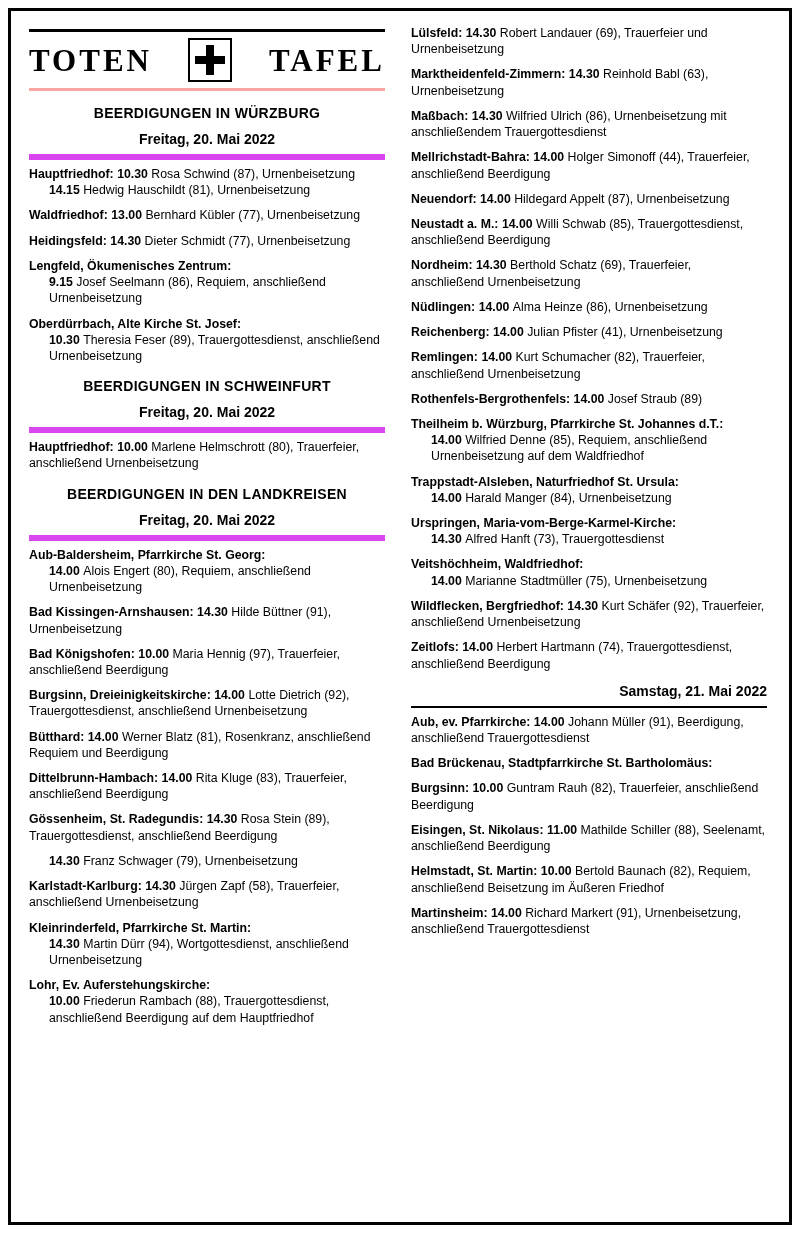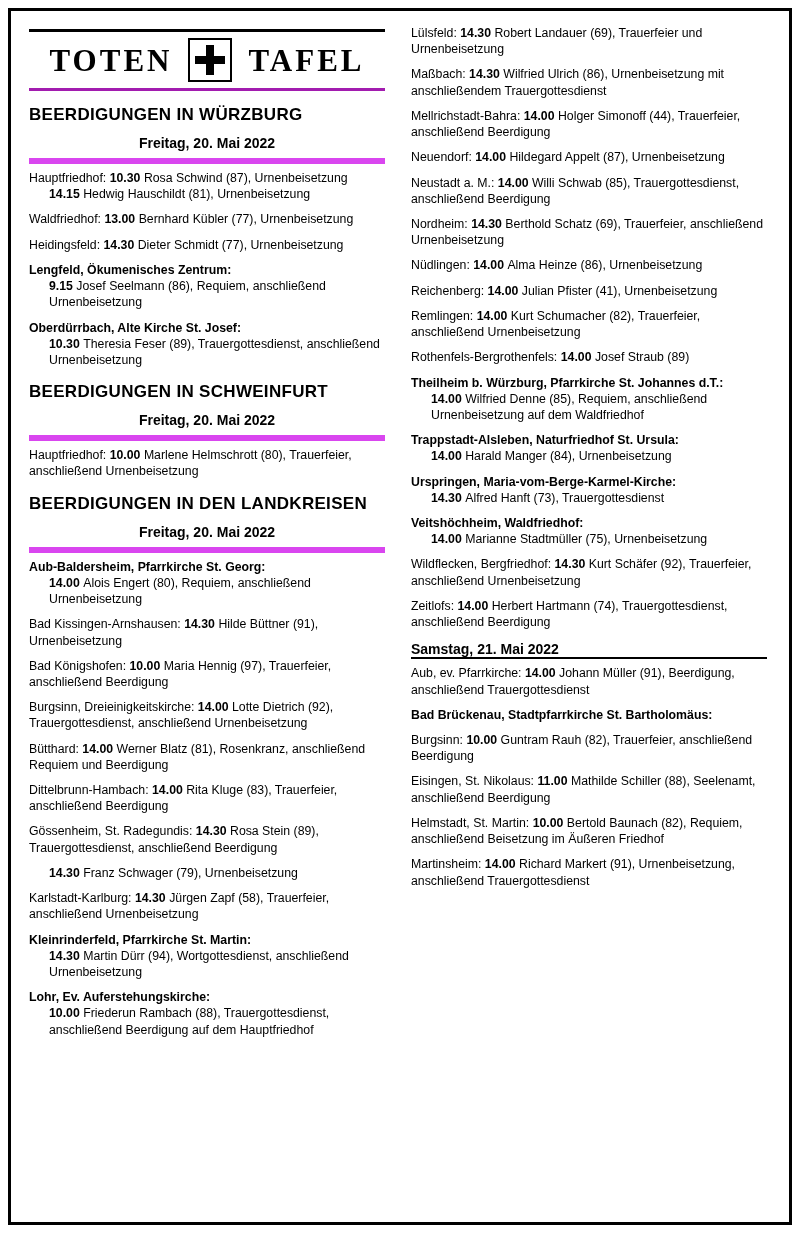--- a/index.html
+++ b/index.html
@@ -32,26 +32,26 @@
     height: 100%;
     box-sizing: border-box;
   }
   .col {
     width: 356px;
     box-sizing: border-box;
   }
   
   .masthead {
     border-top: 3px solid #000;
-    border-bottom: 3px solid #a21caf;
+    border-bottom: 3px solid #fca5a5;
     padding: 6px 0 6px 0;
     margin: 4px 0 0 0;
     display: flex;
     align-items: center;
-    justify-content: center;
+    justify-content: space-between;
     gap: 16px;
   }
   .mast-word {
     font-family: "Liberation Serif", serif;
     font-weight: bold;
     font-size: 31px;
     letter-spacing: 3px;
     line-height: 1;
   }
   .cross-box {
@@ -74,49 +74,51 @@
     position: absolute;
     top: 50%;
     left: 5px;
     height: 8px;
     width: 30px;
     background: #000;
     transform: translateY(-50%);
   }
   
   .section-title {
-    font-weight: bold;
-    font-size: 17px;
+    text-align: center;
+    font-weight: bold;
+    font-size: 14px;
     margin: 14px 0 2px 0;
     letter-spacing: 0.3px;
   }
   .section-date {
     text-align: center;
     font-weight: bold;
     font-size: 14px;
     margin: 10px 0 6px 0;
     padding-bottom: 7px;
     border-bottom: 6px solid #d946ef;
   }
   .date-only {
-    text-align: left;
+    text-align: right;
     font-weight: bold;
     font-size: 14px;
     margin: 8px 0 6px 0;
+    padding-bottom: 7px;
     border-bottom: 2px solid #000;
     padding-top: 2px;
   }
   .entry {
     font-size: 12.3px;
     line-height: 1.32;
     margin: 0 0 9px 0;
     text-align: left;
   }
   .entry .place {
-    font-weight: normal;
+    font-weight: bold;
   }
   .entry .time {
     font-weight: bold;
   }
   .hang {
     display: block;
   }
   .sub {
     display: block;
     padding-left: 20px;
@@ -199,20 +201,23 @@
           <div class="entry">
             <span class="hang"><b>Lohr, Ev. Auferstehungskirche:</b></span>
             <span class="sub"><span class="time">10.00 </span><span>Friederun Rambach (88), Trauergottesdienst, anschließend Beerdigung auf dem Hauptfriedhof</span></span>
           </div>
         </div>
       <div class="col" id="col-right">
           <div class="entry">
             <span class="hang"><span class="place">Lülsfeld: </span><span class="time">14.30 </span><span>Robert Landauer (69), Trauerfeier und Urnenbeisetzung</span></span>
           </div>
           <div class="entry">
+            <span class="hang"><span class="place">Marktheidenfeld-Zimmern: </span><span class="time">14.30 </span><span>Reinhold Babl (63), Urnenbeisetzung</span></span>
+          </div>
+          <div class="entry">
             <span class="hang"><span class="place">Maßbach: </span><span class="time">14.30 </span><span>Wilfried Ulrich (86), Urnenbeisetzung mit anschließendem Trauergottesdienst</span></span>
           </div>
           <div class="entry">
             <span class="hang"><span class="place">Mellrichstadt-Bahra: </span><span class="time">14.00 </span><span>Holger Simonoff (44), Trauerfeier, anschließend Beerdigung</span></span>
           </div>
           <div class="entry">
             <span class="hang"><span class="place">Neuendorf: </span><span class="time">14.00 </span><span>Hildegard Appelt (87), Urnenbeisetzung</span></span>
           </div>
           <div class="entry">
             <span class="hang"><span class="place">Neustadt a. M.: </span><span class="time">14.00 </span><span>Willi Schwab (85), Trauergottesdienst, anschließend Beerdigung</span></span>

